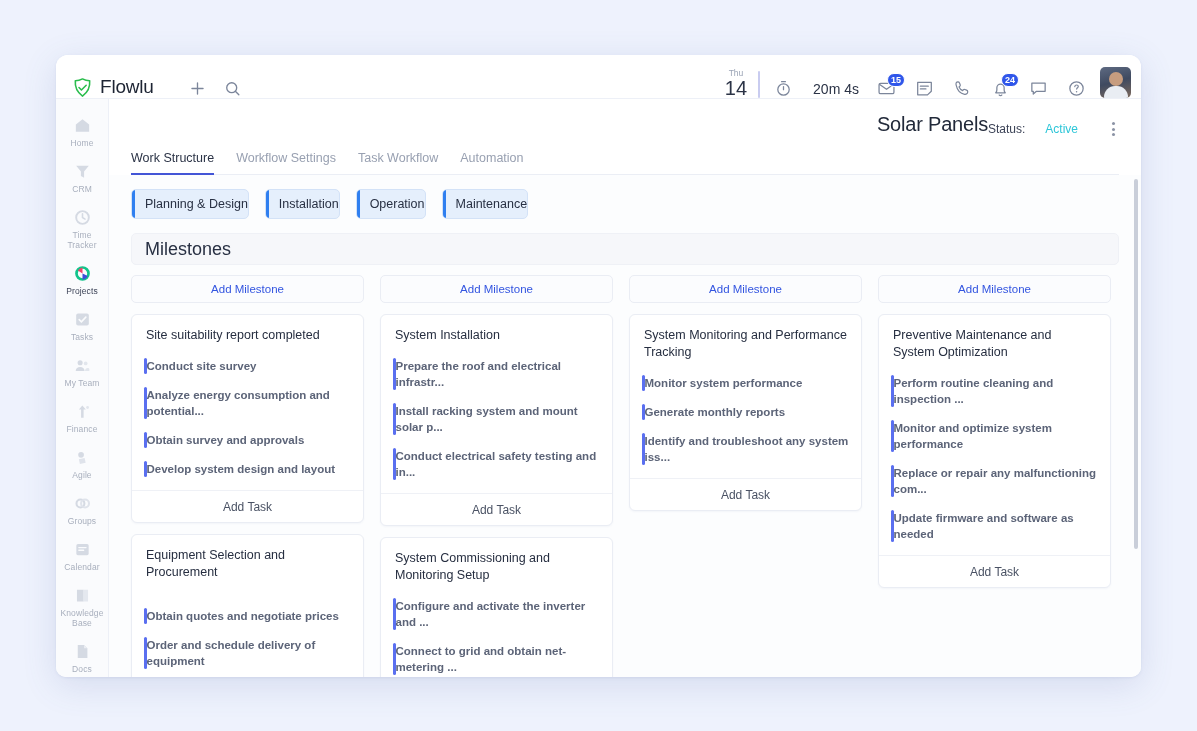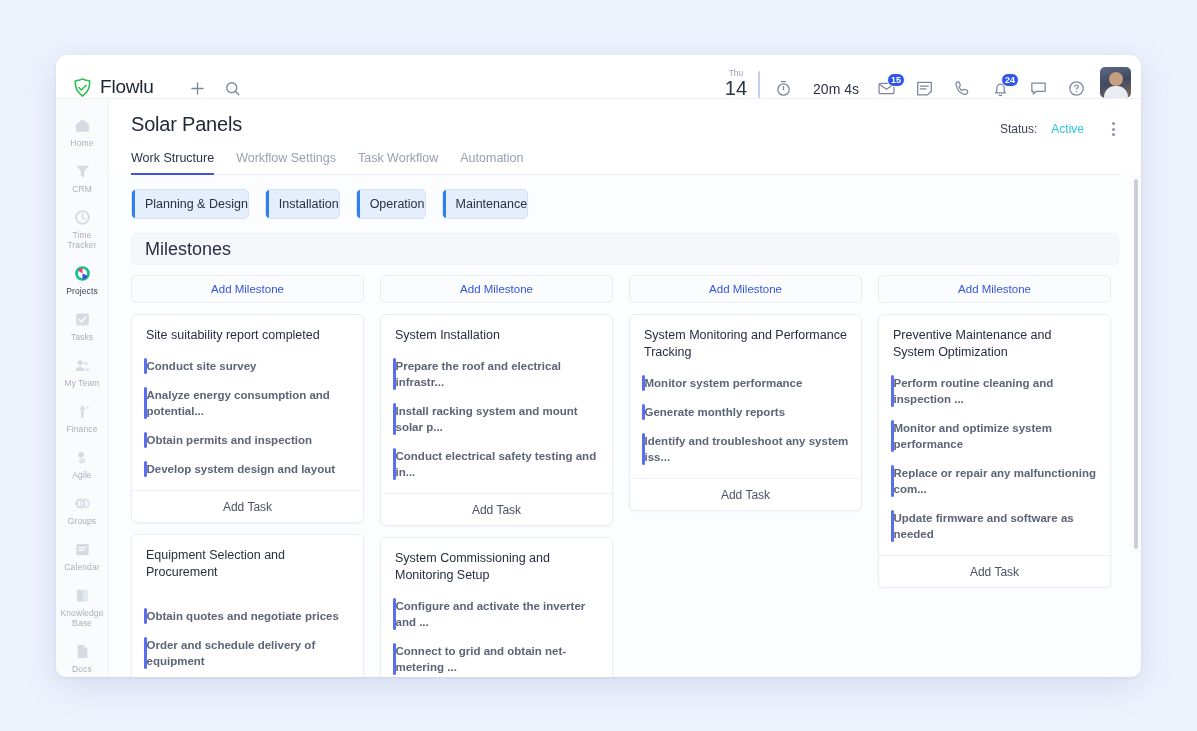--- a/index.html
+++ b/index.html
@@ -84,24 +84,24 @@
   }
   .side-glyph { width: 19px; height: 19px; display: block; color: #c2c8d4; }
   .side-label {
     font-size: 8.5px; color: #a8afbd; text-align: center;
     line-height: 10px; letter-spacing: .1px;
   }
   .side-item.active .side-label { color: #3b4256; }
 
   .content { flex: 1 1 auto; display: flex; flex-direction: column; min-width: 0; position: relative; }
 
-  .page-head { padding: 14px 22px 0 22px; background:#fff; }
+  .page-head { padding: 14px 22px 0 22px; background:#fff;text-align:right; }
   .page-head-row { display: flex; align-items: flex-start; }
   .page-title { font-size: 20px; color: #222a3a; letter-spacing: -.2px; flex: 1 1 auto; }
-  .status-wrap { display: flex; align-items: center; gap: 24px; padding-top: 6px; margin-left: 20px; }
+  .status-wrap { display: flex; align-items: center; gap: 30px; padding-top: 6px; }
   .status-label { font-size: 12px; color: #3b4256; }
   .status-value { font-size: 12px; color: #2dc6d8; }
   .kebab { display: flex; flex-direction: column; gap: 2.5px; cursor: pointer; padding: 3px 4px; }
   .kebab i { width: 3px; height: 3px; background: #8b93a5; border-radius: 50%; display: block; }
 
   .tabs { display: flex; gap: 22px; margin-top: 12px; border-bottom: 1px solid #ebeef5; }
   .tab {
     font-size: 12.5px; color: #98a0b1; padding-bottom: 8px;
     cursor: pointer; border-bottom: 2px solid transparent; margin-bottom: -1px;
   }
@@ -401,21 +401,21 @@
                   <div class="task">
                     <div class="task-bar"></div>
                     <div class="task-text">Conduct site survey</div>
                   </div>
                   <div class="task">
                     <div class="task-bar"></div>
                     <div class="task-text">Analyze energy consumption and potential...</div>
                   </div>
                   <div class="task">
                     <div class="task-bar"></div>
-                    <div class="task-text">Obtain permits and inspection</div>
+                    <div class="task-text">Obtain survey and approvals</div>
                   </div>
                   <div class="task">
                     <div class="task-bar"></div>
                     <div class="task-text">Develop system design and layout</div>
                   </div>
                 </div>
                 <div class="card-foot">Add Task</div>
               </div>
               <div class="card">
                 <div class="card-title">Equipment Selection and Procurement</div>

